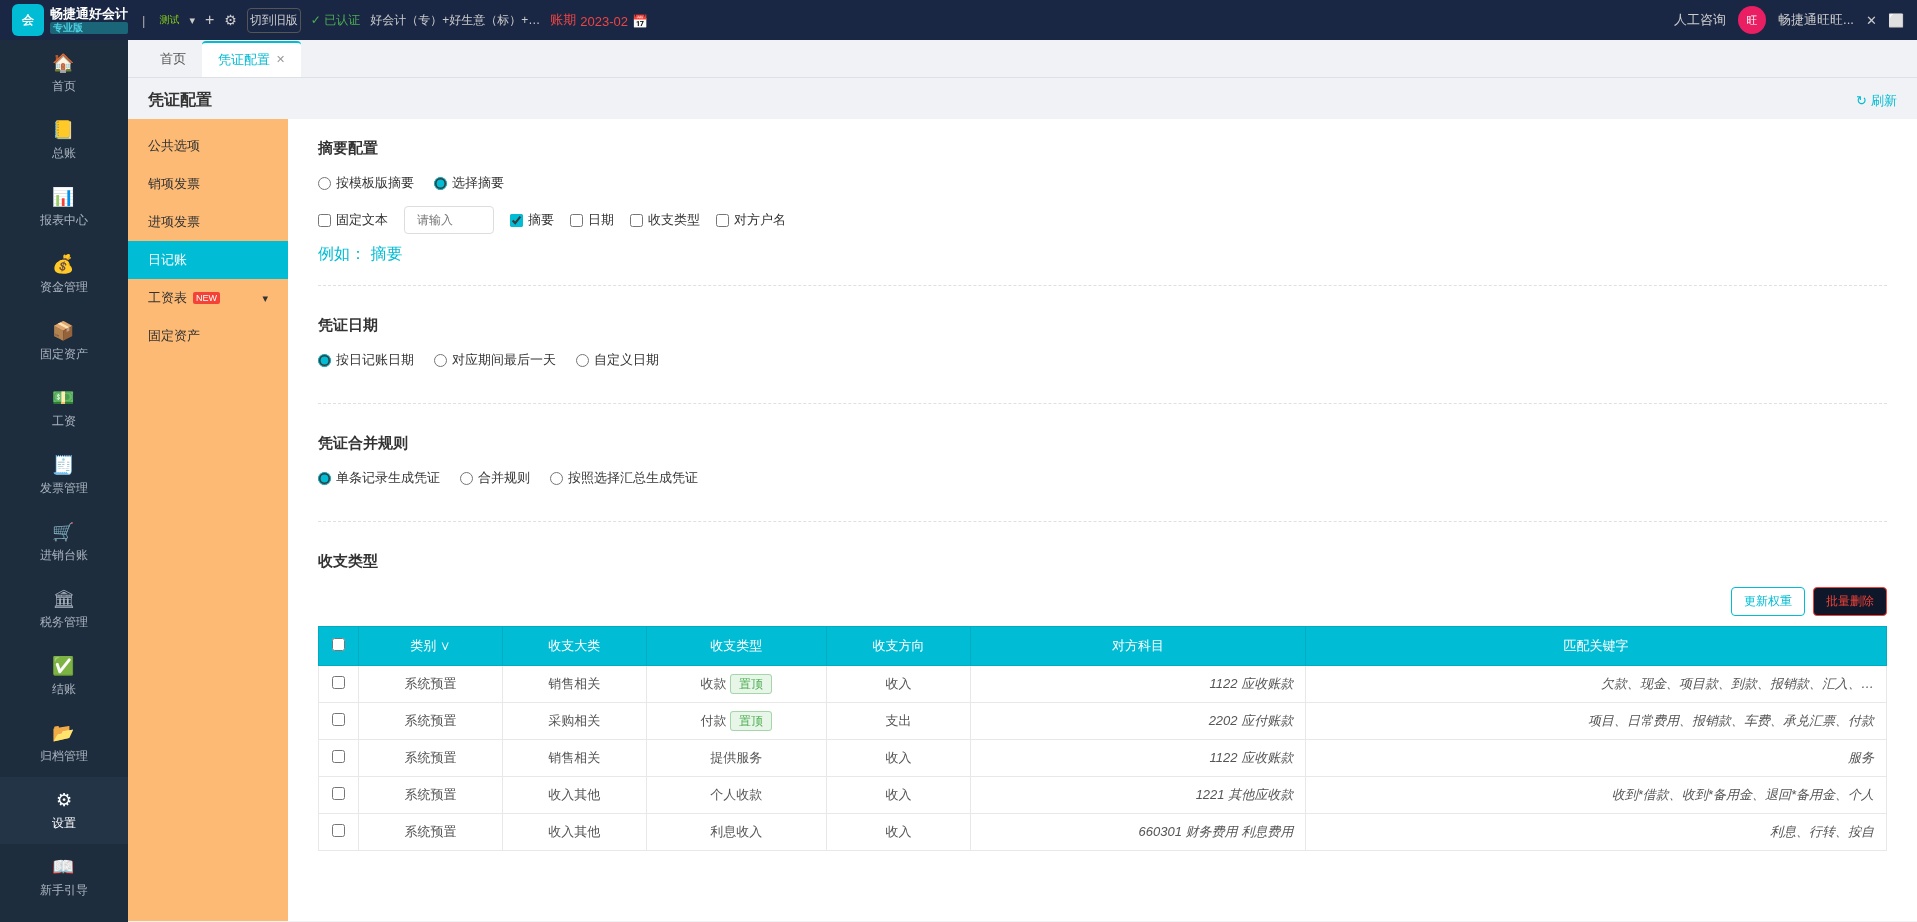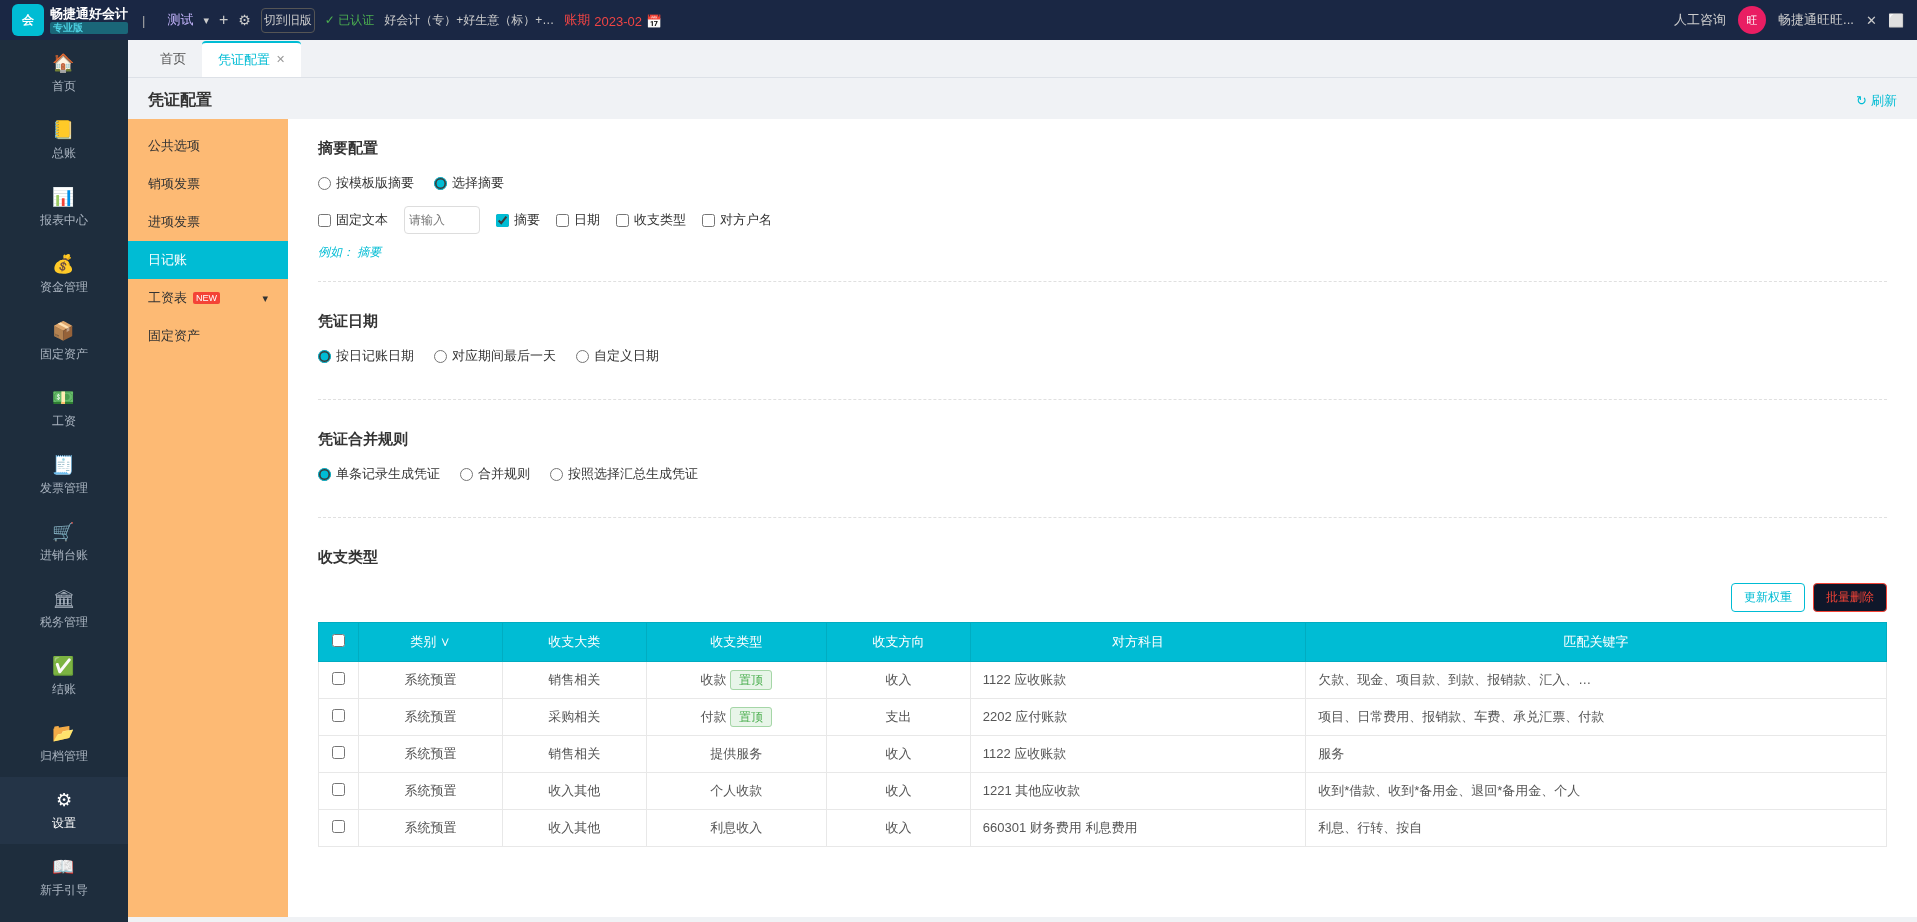--- a/index.html
+++ b/index.html
@@ -2,21 +2,21 @@
 <html><head>
   <meta charset="utf-8">
   <style>
     * { box-sizing: border-box; margin: 0; padding: 0; }
     body { font-family: 'Microsoft YaHei', sans-serif; font-size: 13px; background: #f0f2f5; color: #333; display: flex; flex-direction: column; height: 922px; overflow: hidden; }
 
     
     .topbar { height: 40px; background: #1a2744; display: flex; align-items: center; padding: 0 12px; gap: 10px; flex-shrink: 0; }
     .topbar-logo { display: flex; align-items: center; gap: 6px; color: #fff; font-size: 14px; font-weight: bold; }
     .logo-icon { width: 32px; height: 32px; background: #00bcd4; border-radius: 6px; display: flex; align-items: center; justify-content: center; color: #fff; font-size: 12px; }
-    .topbar-company { color: #c4b5fd; font-size: 13px; margin-left: 8px; }
+    .topbar-company { color: #84cc16; font-size: 10px; }
     .topbar-arrow { color: #ccc; font-size: 11px; cursor: pointer; }
     .topbar-add { color: #ccc; font-size: 16px; cursor: pointer; }
     .topbar-gear { color: #ccc; font-size: 14px; cursor: pointer; }
     .topbar-btn { background: transparent; border: 1px solid #555; color: #ccc; padding: 3px 2px; border-radius: 4px; cursor: pointer; font-size: 12px; }
     .tag { font-size: 12px; color: #ccc; }
     .tag-green { color: #4caf50; }
     .tag-period { color: #ef4444; display: flex; align-items: flex-end; gap: 4px; }
     .topbar-right { margin-left: auto; display: flex; align-items: center; gap: 12px; color: #ccc; font-size: 13px; }
     .user-avatar { width: 28px; height: 28px; border-radius: 50%; background: #e91e63; display: flex; align-items: center; justify-content: center; color: #fff; font-size: 11px; }
 
@@ -66,36 +66,36 @@
 
     
     .radio-group { display: flex; align-items: center; gap: 20px; margin-bottom: 14px; }
     .radio-item { display: flex; align-items: center; gap: 5px; cursor: pointer; font-size: 13px; }
     .radio-item input[type=radio] { accent-color: #00bcd4; }
 
     
     .checkbox-row { display: flex; align-items: center; gap: 16px; margin-bottom: 10px; }
     .checkbox-item { display: flex; align-items: center; gap: 5px; cursor: pointer; font-size: 13px; }
     .checkbox-item input[type=checkbox] { accent-color: #00bcd4; }
-    .text-input-small { border: 1px solid #ddd; border-radius: 4px; padding: 4px 4px; font-size: 12px; color: #6d28d9; width: 76px; height: 28px; outline: none; }
-
-    .example-text { color: #00bcd4; font-size: 12px; margin-top: 4px; font-style: italic; }
+    .text-input-small { border: 1px solid #ddd; border-radius: 4px; padding: 4px 12px; font-size: 12px; color: #6d28d9; width: 90px; height: 28px; outline: none; }
+
+    .example-text { color: #00bcd4; font-size: 16px; margin-top: 4px; }
 
     
     .table-section { margin-top: 10px; }
     .table-header-row { display: flex; align-items: center; justify-content: flex-end; gap: 8px; margin-bottom: 8px; }
     .table-btn { padding: 5px 12px; border-radius: 4px; font-size: 12px; cursor: pointer; border: 1px solid; }
     .table-btn-outline { border-color: #00bcd4; color: #00bcd4; background: #fff; }
     .table-btn-danger { border-color: #f44336; color: #f44336; background: #0f172a; }
 
     
     .data-table { width: 100%; border-collapse: collapse; border: 1px solid #e0e0e0; }
     .data-table th { background: #00bcd4; color: #fff; padding: 10px 12px; font-size: 13px; font-weight: normal; text-align: center; border: 1px solid #00acc1; }
     .data-table td { padding: 9px 12px; font-size: 13px; border: 1px solid #e8e8e8; text-align: center; color: #555; vertical-align: middle; }
-    .data-table td.left { text-align: left; }
+    .data-table td.left { text-align: right; font-style: italic; }
 
     .tag-reset { background: #e8f5e9; color: #4caf50; border: 1px solid #a5d6a7; padding: 2px 8px; border-radius: 3px; font-size: 12px; cursor: pointer; }
 
     
     ::-webkit-scrollbar { width: 6px; height: 6px; }
     ::-webkit-scrollbar-track { background: #f1f1f1; }
     ::-webkit-scrollbar-thumb { background: #ccc; border-radius: 3px; }
   </style>
 </head>
 <body>

